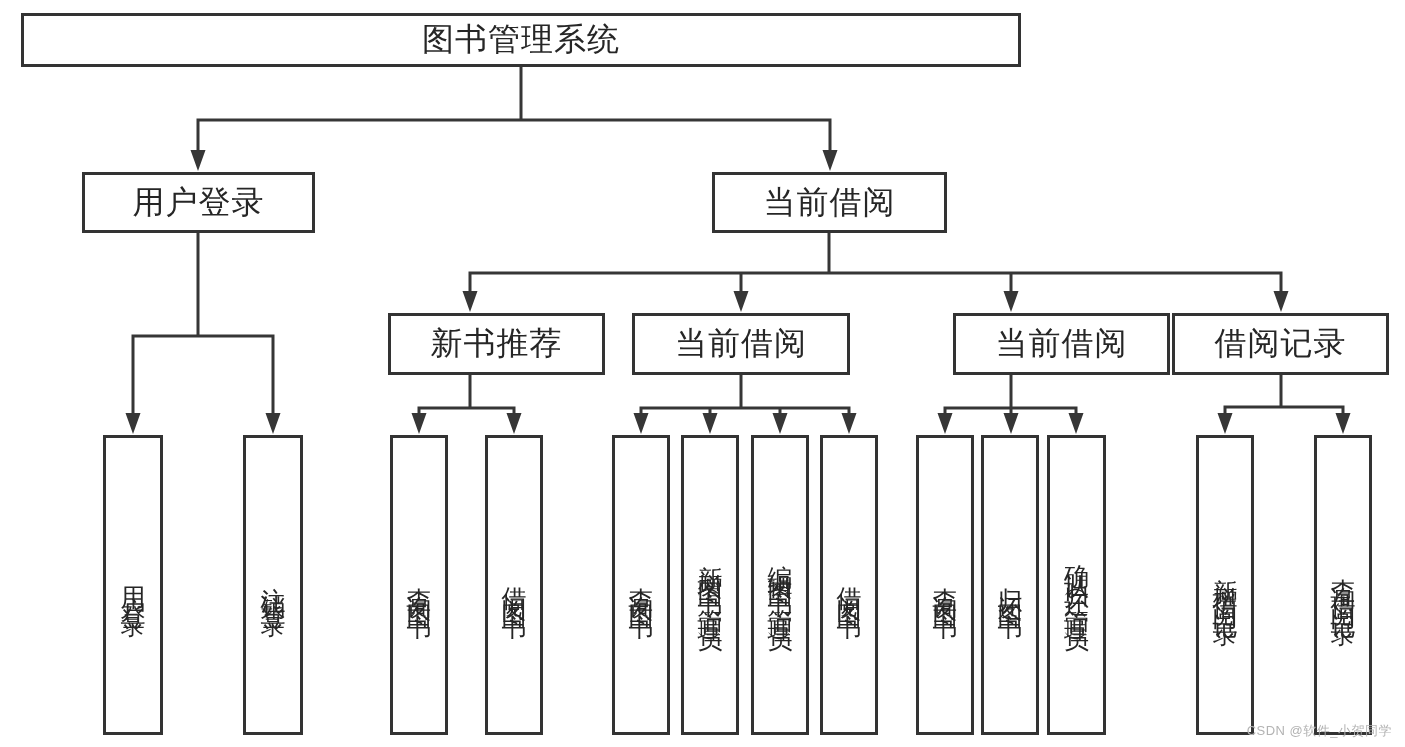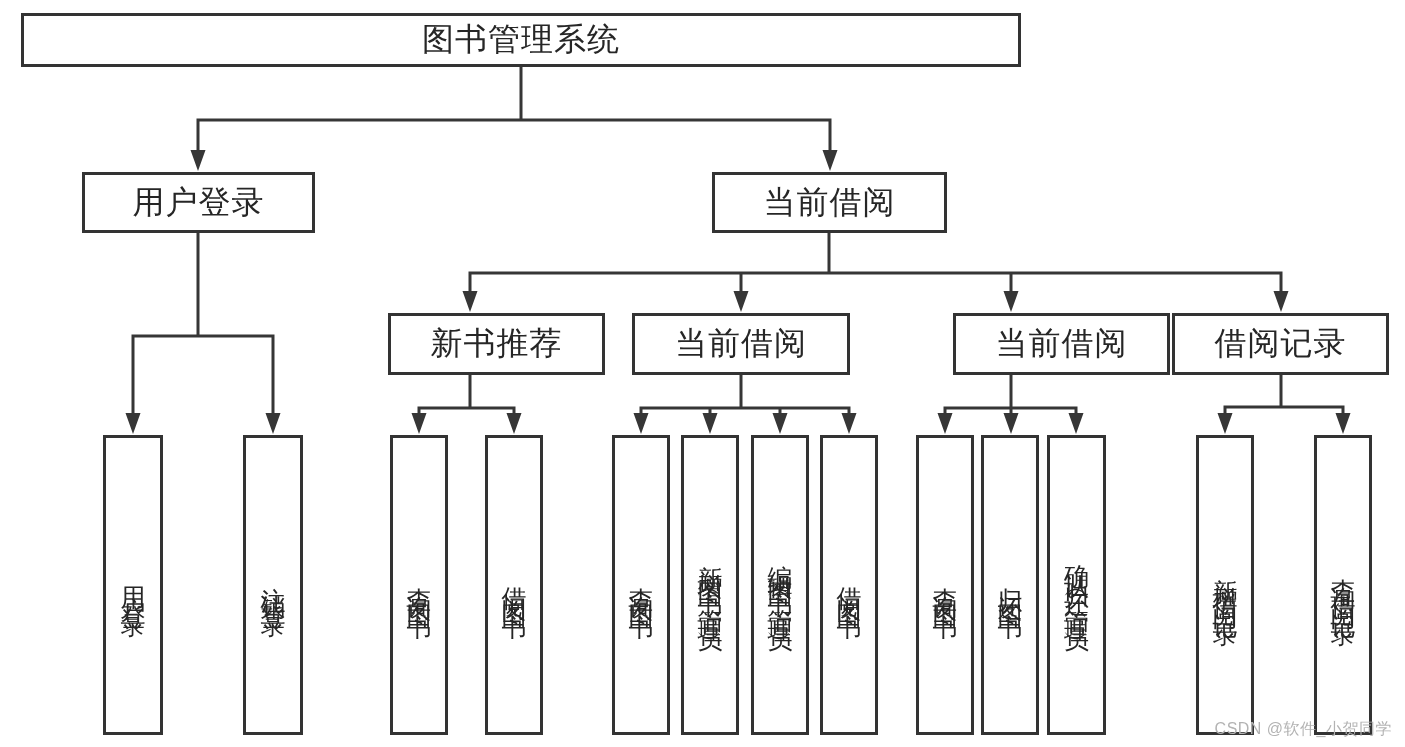--- a/index.html
+++ b/index.html
@@ -45,21 +45,21 @@
     writing-mode: vertical-rl;
     text-orientation: mixed;
     font-size: 25px;
     letter-spacing: 9px;
     line-height: 1;
   }
   .watermark {
     position: absolute;
     right: 13px;
     bottom: 7px;
-    font-size: 16px;
+    font-size: 13px;
     letter-spacing: 0.5px;
     color: #b3b3b3;
     z-index: 2;
     white-space: nowrap;
   }
 </style>
 </head>
 <body>
 
 <svg class="connectors" width="1405" height="747" viewBox="0 0 1405 747">

